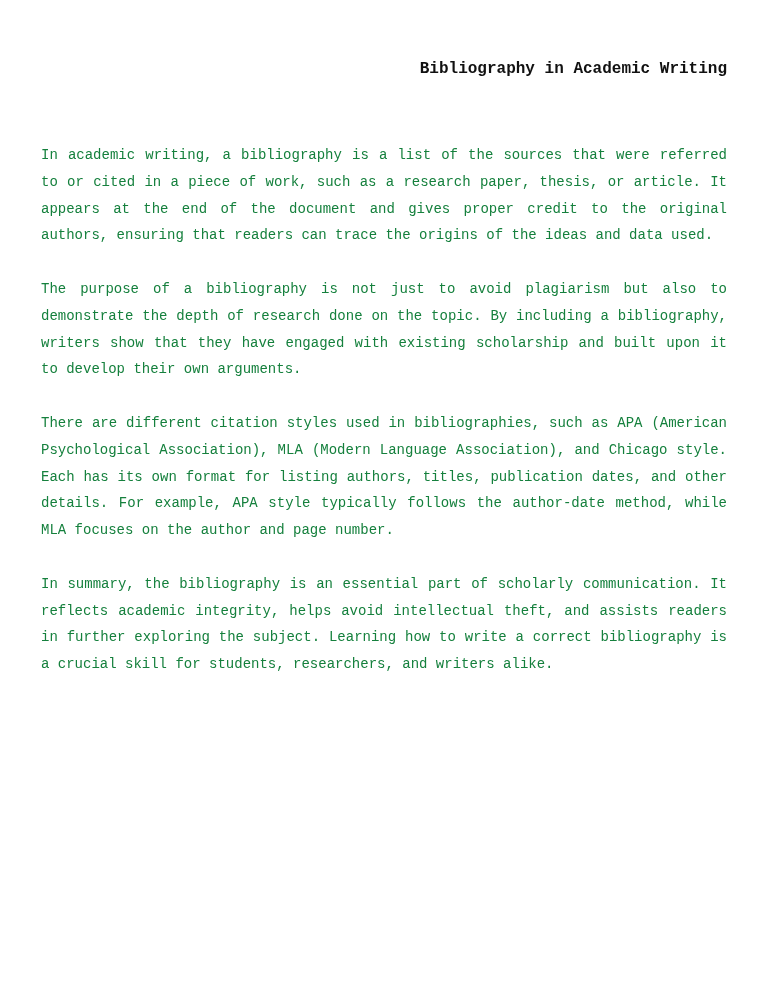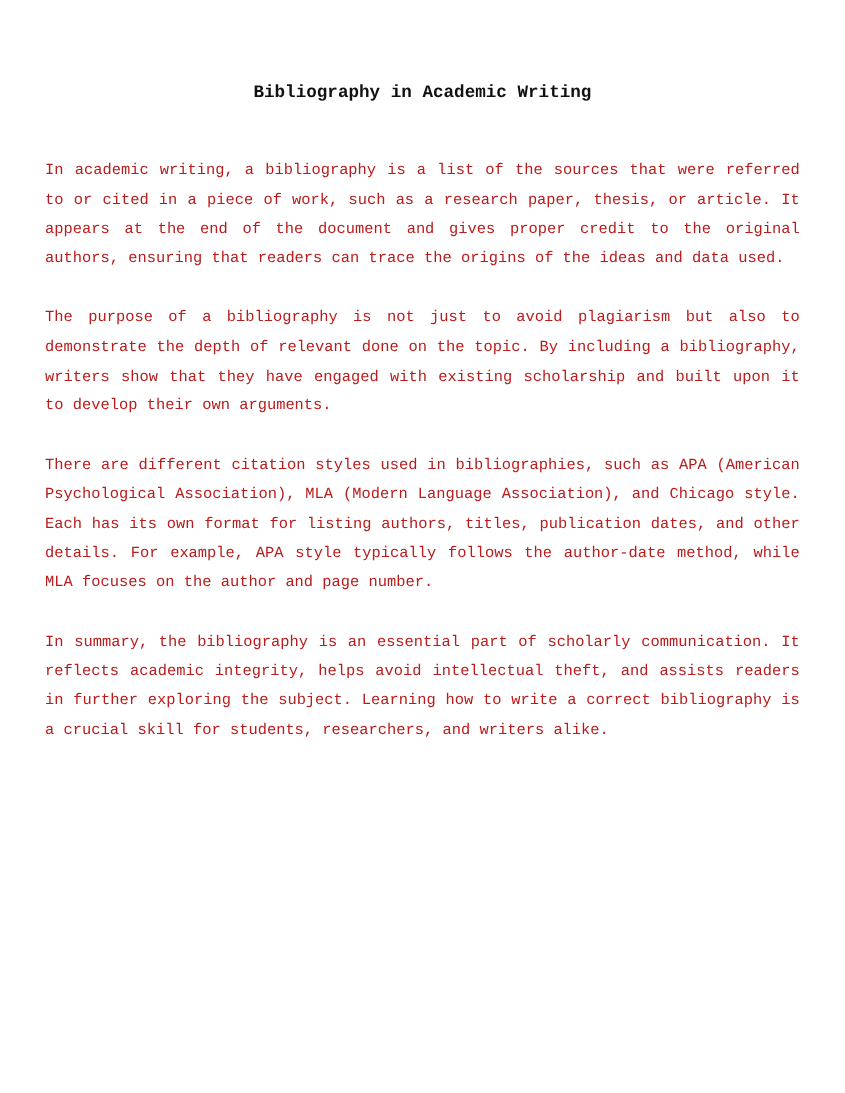--- a/index.html
+++ b/index.html
@@ -3,46 +3,46 @@
   <meta charset="utf-8">
   <style>
     html, body { margin: 0; padding: 0; background: #ffffff; }
     body { width: 768px; height: 994px; position: relative; overflow: hidden; }
     .page { position: absolute; left: 41px; top: 0; width: 686px; }
     .title {
       font-family: "Liberation Mono", monospace;
       font-weight: bold;
       font-size: 16px;
       color: #111111;
-      text-align: center;
+      text-align: right;
       margin: 0;
       position: absolute;
-      top: 74px;
+      top: 59px;
       left: 0; width: 686px;
       line-height: 20px;
     }
     .body-text {
       position: absolute;
       top: 142px;
       left: 0;
       width: 686px;
     }
     .para {
       font-family: "Liberation Mono", monospace;
       font-size: 14px;
       line-height: 26.8px;
-      color: #b91c1c;
+      color: #15803d;
       text-align: justify;
       margin: 0 0 26.8px 0;
     }
   </style>
 </head>
 <body>
 
 <div class="page">
   <h1 class="title">Bibliography in Academic Writing</h1>
   <div class="body-text">
     <p class="para">In academic writing, a bibliography is a list of the sources that were referred to or cited in a piece of work, such as a research paper, thesis, or article. It appears at the end of the document and gives proper credit to the original authors, ensuring that readers can trace the origins of the ideas and data used.</p>
-    <p class="para">The purpose of a bibliography is not just to avoid plagiarism but also to demonstrate the depth of relevant done on the topic. By including a bibliography, writers show that they have engaged with existing scholarship and built upon it to develop their own arguments.</p>
+    <p class="para">The purpose of a bibliography is not just to avoid plagiarism but also to demonstrate the depth of research done on the topic. By including a bibliography, writers show that they have engaged with existing scholarship and built upon it to develop their own arguments.</p>
     <p class="para">There are different citation styles used in bibliographies, such as APA (American Psychological Association), MLA (Modern Language Association), and Chicago style. Each has its own format for listing authors, titles, publication dates, and other details. For example, APA style typically follows the author-date method, while MLA focuses on the author and page number.</p>
     <p class="para">In summary, the bibliography is an essential part of scholarly communication. It reflects academic integrity, helps avoid intellectual theft, and assists readers in further exploring the subject. Learning how to write a correct bibliography is a crucial skill for students, researchers, and writers alike.</p>
   </div>
 </div>
 
 </body></html>

